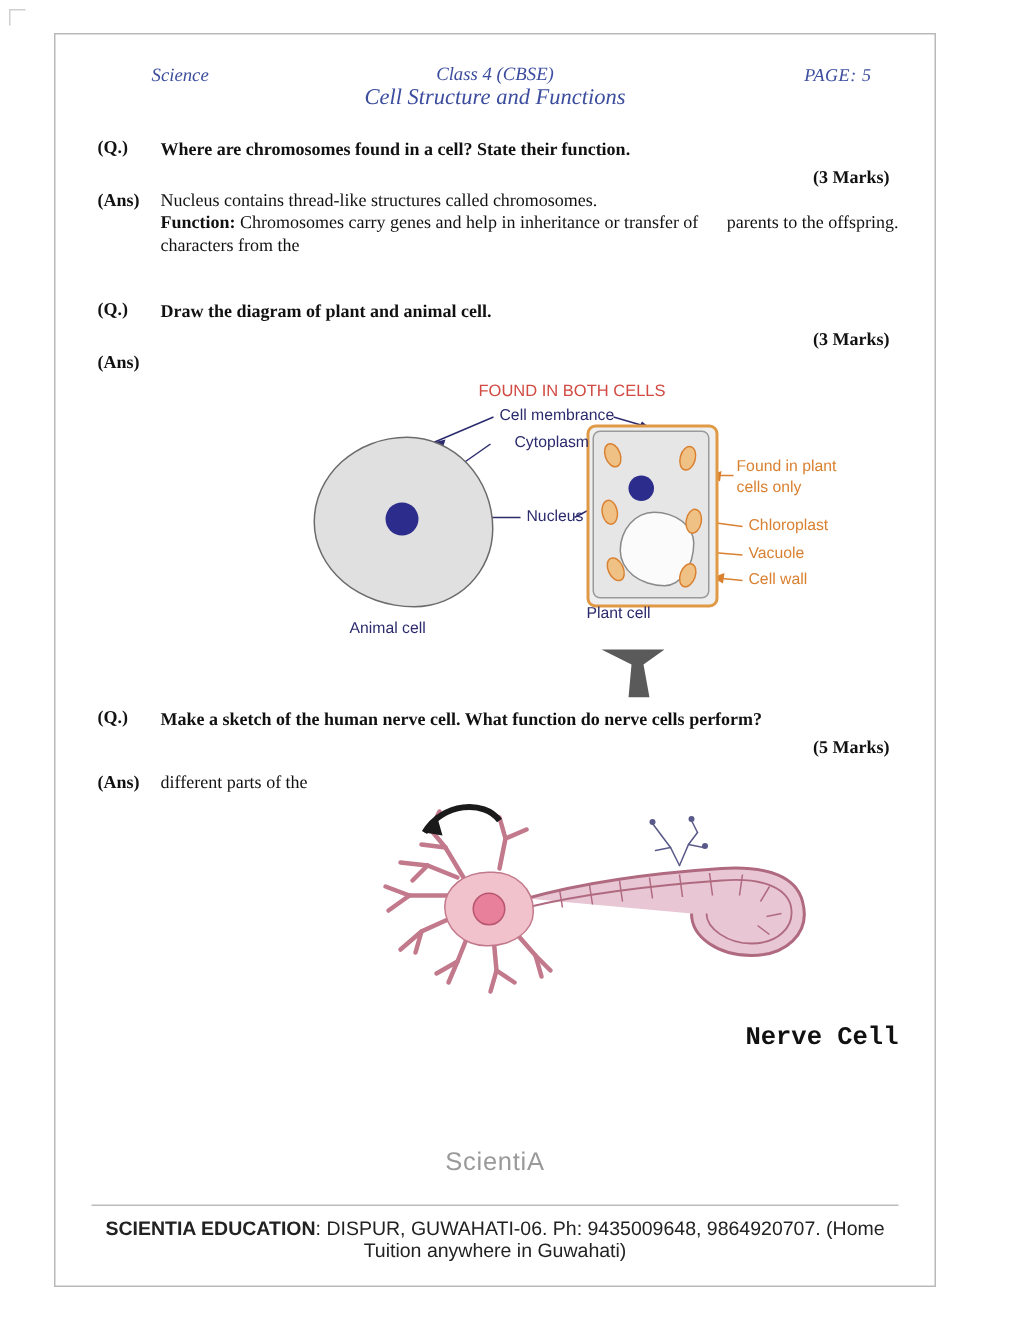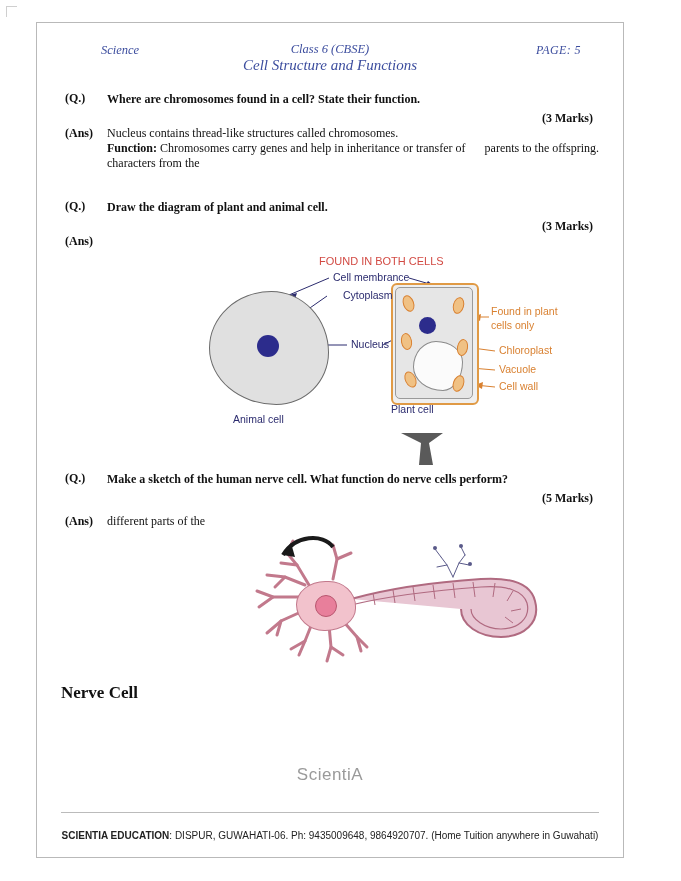--- a/index.html
+++ b/index.html
@@ -213,22 +213,22 @@
   
   .fig-nerve {
     position: relative;
     height: 190px;
     margin-top: 4px;
   }
   .nerve-title {
     position: absolute;
     left: 0; right: 0;
     top: 150px;
-    text-align: left;
-    font-family: Liberation Serif, serif;
+    text-align: right;
+    font-family: Liberation Mono, monospace;
     font-weight: bold;
     font-size: 17px;
     color: #111;
   }
   .soma {
     position: absolute;
     left: 235px;
     top: 48px;
     width: 58px;
     height: 48px;
@@ -259,24 +259,24 @@
     letter-spacing: .5px;
   }
 
   
   .footer {
     position: absolute;
     left: 24px;
     right: 24px;
     bottom: 16px;
     border-top: 1px solid #bbb;
-    padding-top: 17px;
+    padding-top: 7px;
     text-align: center;
     font-family: "Liberation Sans", sans-serif;
-    font-size: 10px;
+    font-size: 13px;
     color: #222;
   }
   .footer b { font-weight: bold; }
 
   
   .corner {
     position: absolute;
     left: 6px;
     top: 6px;
     width: 10px;
@@ -289,21 +289,21 @@
 <body>
 
 <div class="corner"></div>
 
 <div class="page">
   <div class="page-inner">
 
     <div class="hdr">
       <div class="left">Science</div>
       <div class="center">
-        <div>Class 6 (CBSE)</div>
+        <div>Class 4 (CBSE)</div>
         <div class="l2">Cell Structure and Functions</div>
       </div>
       <div class="right">PAGE: 5</div>
     </div>
 
     <div class="qa">
       <div class="row">
         <div class="tag">(Q.)</div>
         <div class="qtext">Where are chromosomes found in a cell? State their function.</div>
       </div>

